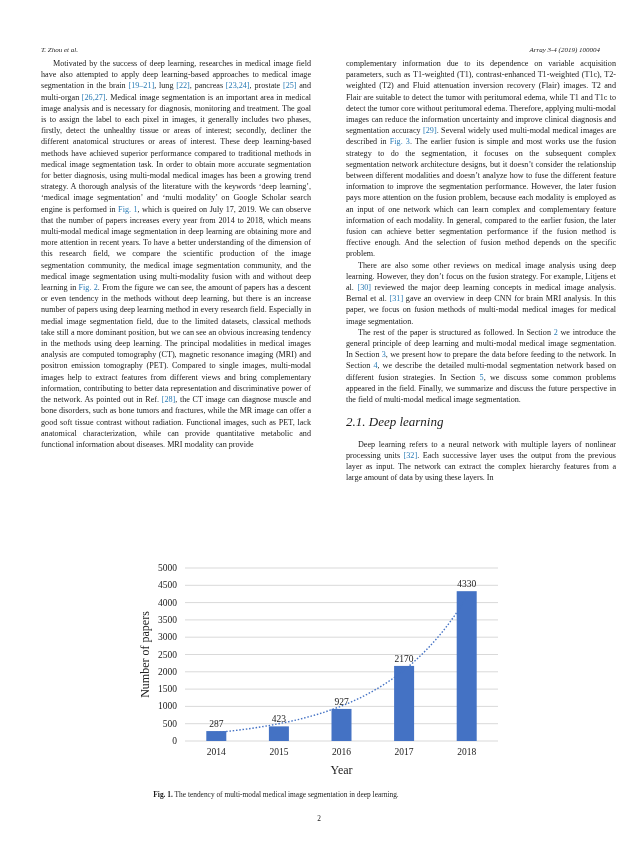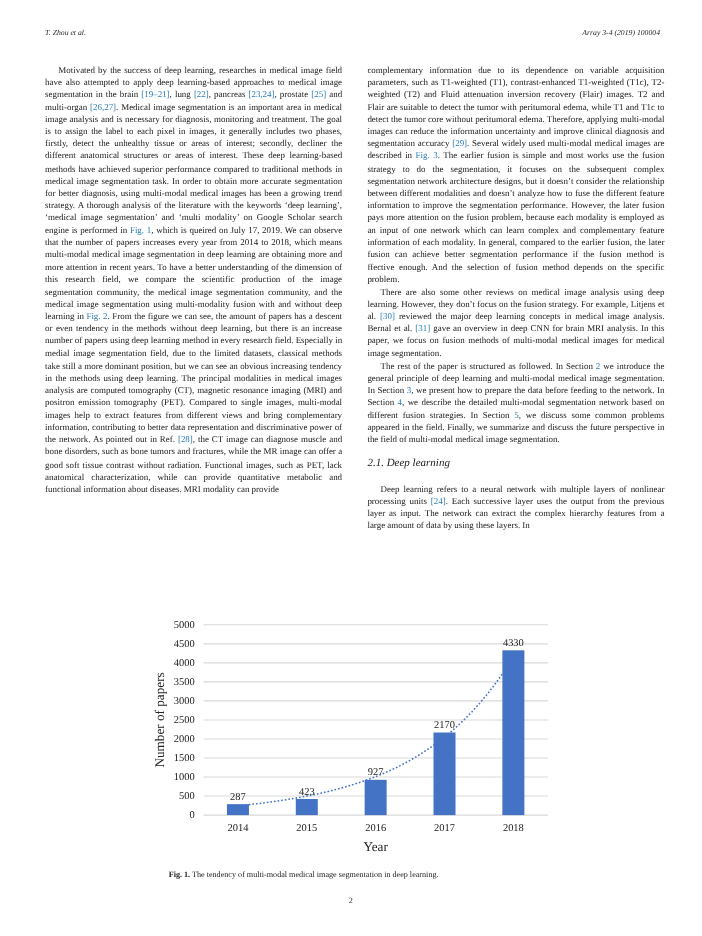--- a/index.html
+++ b/index.html
@@ -1,29 +1,29 @@
 <!DOCTYPE html>
 <html><head>
 <meta charset="utf-8">
 <style>
   html, body { margin: 0; padding: 0; background: #ffffff; }
   body { width: 638px; height: 851px; position: relative; overflow: hidden;
          font-family: "Liberation Serif", "DejaVu Serif", serif; color: #1a1a1a; }
-  .running-head { position: absolute; top: 26px; font-size: 7px; font-style: italic; color: #222; }
+  .running-head { position: absolute; top: 46px; font-size: 7px; font-style: italic; color: #222; }
   .rh-left { left: 41px; }
   .rh-right { right: 38px; }
   .col { position: absolute; top: 58px; width: 270px; font-size: 8.15px; line-height: 11.2px;
          text-align: justify; hyphens: manual; }
   .col-left { left: 41px; }
-  .col-right { left: 334px; }
+  .col-right { left: 346px; }
   .col p { margin: 0; text-indent: 12px; }
   .col p.noindent { text-indent: 0; }
   .ref { color: #2a7bb5; }
   .sec-head { font-weight: bold; font-size: 8.4px; margin: 13px 0 0 0; text-indent: 0; }
-  .subsec-head { font-style: italic; font-size: 10px; margin: 11px 0 11px 0; text-indent: 0; }
+  .subsec-head { font-style: italic; font-size: 13px; margin: 11px 0 11px 0; text-indent: 0; }
   .figure { position: absolute; left: 120px; top: 555px; width: 400px; height: 230px; }
   .figure svg { position: absolute; left: 0; top: 0; }
   .caption { position: absolute; top: 790px; left: 0; width: 552px; text-align: center; font-size: 7.4px; }
   .caption b { font-weight: bold; }
   .page-num { position: absolute; top: 814px; left: 0; width: 638px; text-align: center; font-size: 7.4px; }
 </style>
 </head>
 <body>
 
 <div class="running-head rh-left">T. Zhou et al.</div>
@@ -32,21 +32,21 @@
 <div class="col col-left" id="col-left">
     <p><span>Motivated by the success of deep learning, researches in medical image field have also attempted to apply deep learning-based approaches to medical image segmentation in the brain </span><span class="ref">[19–21]</span><span>, lung </span><span class="ref">[22]</span><span>, pancreas </span><span class="ref">[23,24]</span><span>, prostate </span><span class="ref">[25]</span><span> and multi-organ </span><span class="ref">[26,27]</span><span>. Medical image seg­mentation is an important area in medical image analysis and is neces­sary for diagnosis, monitoring and treatment. The goal is to assign the label to each pixel in images, it generally includes two phases, firstly, detect the unhealthy tissue or areas of interest; secondly, decliner the different anatomical structures or areas of interest. These deep learning-based methods have achieved superior performance compared to traditional methods in medical image segmentation task. In order to obtain more accurate segmentation for better diagnosis, using multi-modal medical images has been a growing trend strategy. A thor­ough analysis of the literature with the keywords ‘deep learning’, ‘medical image segmentation’ and ‘multi modality’ on Google Scholar search engine is performed in </span><span class="ref">Fig. 1</span><span>, which is queired on July 17, 2019. We can observe that the number of papers increases every year from 2014 to 2018, which means multi-modal medical image segmentation in deep learning are obtaining more and more attention in recent years. To have a better understanding of the dimension of this research field, we compare the scientific production of the image segmentation community, the medical image segmentation community, and the medical image segmentation using multi-modality fusion with and without deep learning in </span><span class="ref">Fig. 2</span><span>. From the figure we can see, the amount of papers has a descent or even tendency in the methods without deep learning, but there is an increase number of papers using deep learning method in every research field. Especially in medial image segmentation field, due to the limited datasets, classical methods take still a more dominant position, but we can see an obvious increasing tendency in the methods using deep learning. The principal modalities in medical images analysis are computed tomography (CT), magnetic resonance imaging (MRI) and positron emission tomography (PET). Compared to single images, multi-modal images help to extract features from different views and bring complementary information, contributing to better data represen­tation and discriminative power of the network. As pointed out in Ref. </span><span class="ref">[28]</span><span>, the CT image can diagnose muscle and bone disorders, such as bone tumors and fractures, while the MR image can offer a good soft tissue contrast without radiation. Functional images, such as PET, lack anatomical characterization, while can provide quantitative metabolic and functional information about diseases. MRI modality can provide</span></p>
   </div>
 <div class="col col-right" id="col-right">
   <div id="col-right-paras">
       <p class="noindent"><span>complementary information due to its dependence on variable acquisi­tion parameters, such as T1-weighted (T1), contrast-enhanced T1-weighted (T1c), T2-weighted (T2) and Fluid attenuation inversion recovery (Flair) images. T2 and Flair are suitable to detect the tumor with peritumoral edema, while T1 and T1c to detect the tumor core without peritumoral edema. Therefore, applying multi-modal images can reduce the information uncertainty and improve clinical diagnosis and seg­mentation accuracy </span><span class="ref">[29]</span><span>. Several widely used multi-modal medical im­ages are described in </span><span class="ref">Fig. 3</span><span>. The earlier fusion is simple and most works use the fusion strategy to do the segmentation, it focuses on the subse­quent complex segmentation network architecture designs, but it doesn’t consider the relationship between different modalities and doesn’t analyze how to fuse the different feature information to improve the segmentation performance. However, the later fusion pays more atten­tion on the fusion problem, because each modality is employed as an input of one network which can learn complex and complementary feature information of each modality. In general, compared to the earlier fusion, the later fusion can achieve better segmentation performance if the fusion method is ffective enough. And the selection of fusion method depends on the specific problem.</span></p>
       <p><span>There are also some other reviews on medical image analysis using deep learning. However, they don’t focus on the fusion strategy. For example, Litjens et al. </span><span class="ref">[30]</span><span> reviewed the major deep learning concepts in medical image analysis. Bernal et al. </span><span class="ref">[31]</span><span> gave an overview in deep CNN for brain MRI analysis. In this paper, we focus on fusion methods of multi-modal medical images for medical image segmentation.</span></p>
       <p><span>The rest of the paper is structured as followed. In Section </span><span class="ref">2</span><span> we introduce the general principle of deep learning and multi-modal medical image segmentation. In Section </span><span class="ref">3</span><span>, we present how to prepare the data before feeding to the network. In Section </span><span class="ref">4</span><span>, we describe the detailed multi-modal segmentation network based on different fusion strategies. In Section </span><span class="ref">5</span><span>, we discuss some common problems appeared in the field. Finally, we summarize and discuss the future perspective in the field of multi-modal medical image segmentation.</span></p>
     </div>
   <div class="subsec-head">2.1.  Deep learning</div>
-  <p id="section-para"><span>Deep learning refers to a neural network with multiple layers of nonlinear processing units </span><span class="ref">[24]</span><span>. Each successive layer uses the output from the previous layer as input. The network can extract the complex hierarchy features from a large amount of data by using these layers. In</span></p>
+  <p id="section-para"><span>Deep learning refers to a neural network with multiple layers of nonlinear processing units </span><span class="ref">[32]</span><span>. Each successive layer uses the output from the previous layer as input. The network can extract the complex hierarchy features from a large amount of data by using these layers. In</span></p>
 </div>
 
 <div class="figure">
   <svg id="chart" width="400" height="230">
       <line x1="65" x2="378" y1="186" y2="186" stroke="#d9d9d9" stroke-width="1"></line>
       <text x="57" y="189" text-anchor="end" font-size="9.5" font-family="&quot;Liberation Serif&quot;, &quot;DejaVu Serif&quot;, serif" fill="#222">0</text>
       <line x1="65" x2="378" y1="168.7" y2="168.7" stroke="#d9d9d9" stroke-width="1"></line>
       <text x="57" y="171.7" text-anchor="end" font-size="9.5" font-family="&quot;Liberation Serif&quot;, &quot;DejaVu Serif&quot;, serif" fill="#222">500</text>
       <line x1="65" x2="378" y1="151.4" y2="151.4" stroke="#d9d9d9" stroke-width="1"></line>
       <text x="57" y="154.4" text-anchor="end" font-size="9.5" font-family="&quot;Liberation Serif&quot;, &quot;DejaVu Serif&quot;, serif" fill="#222">1000</text>

